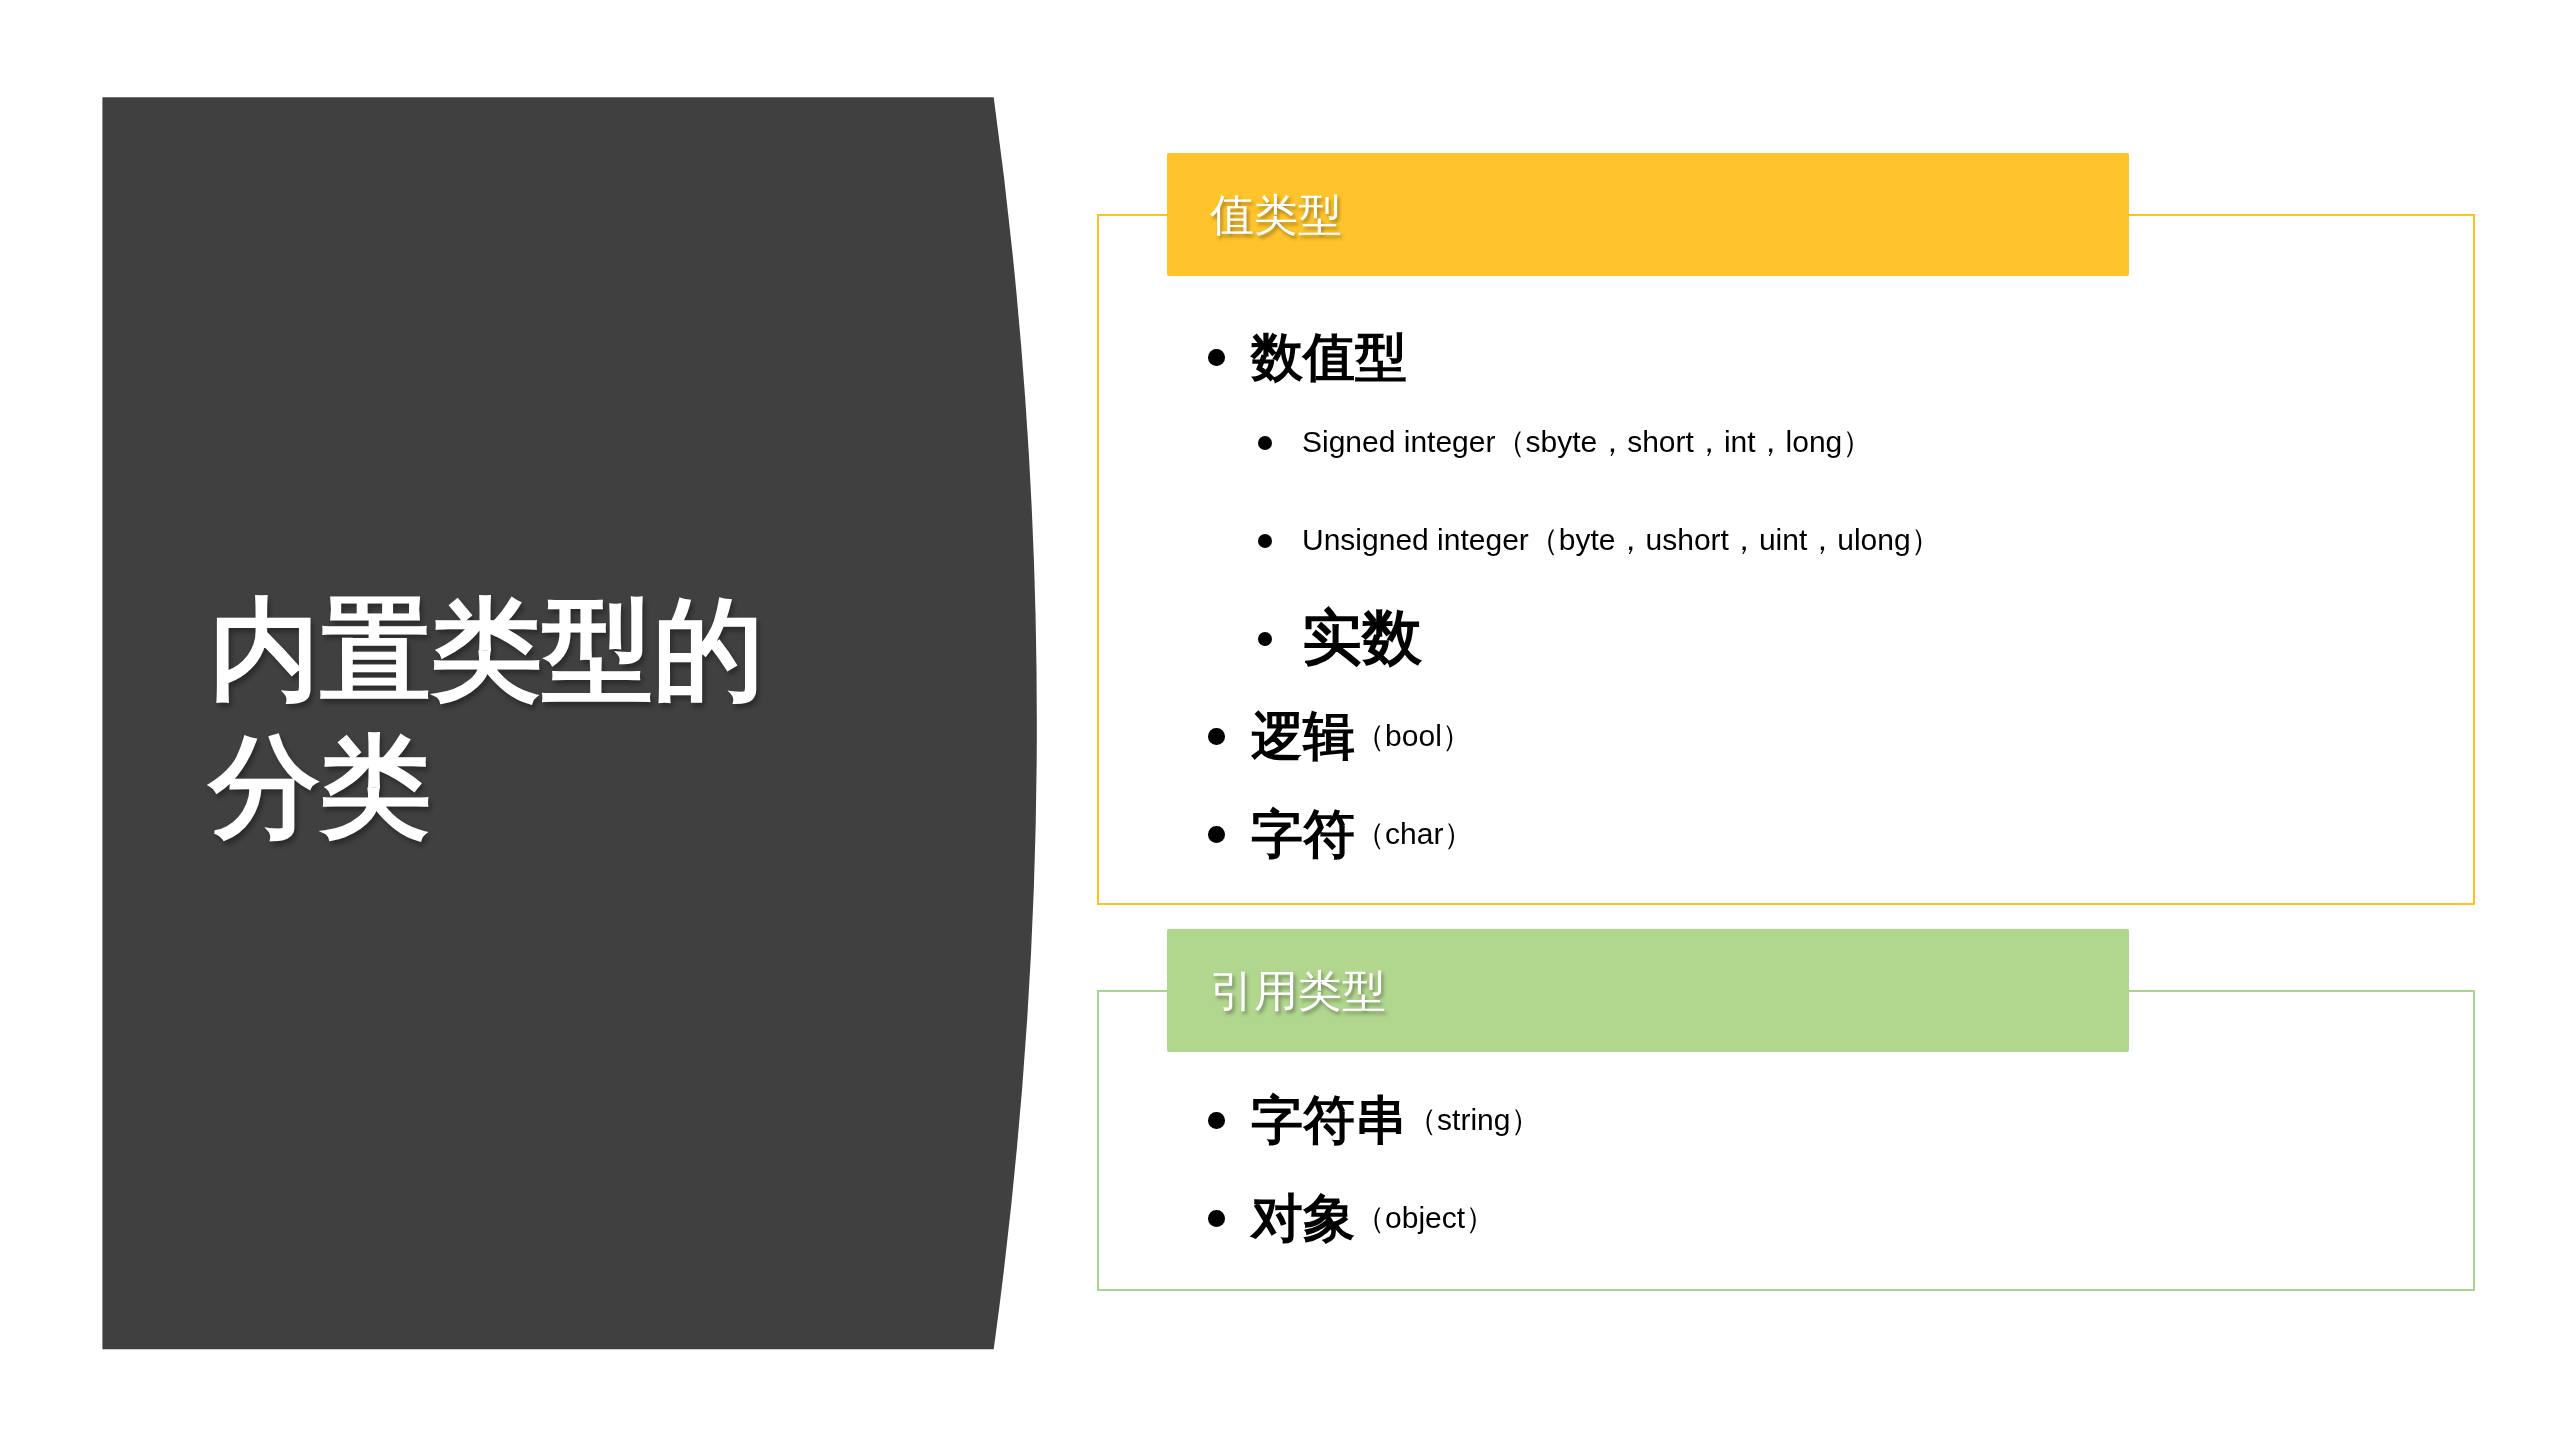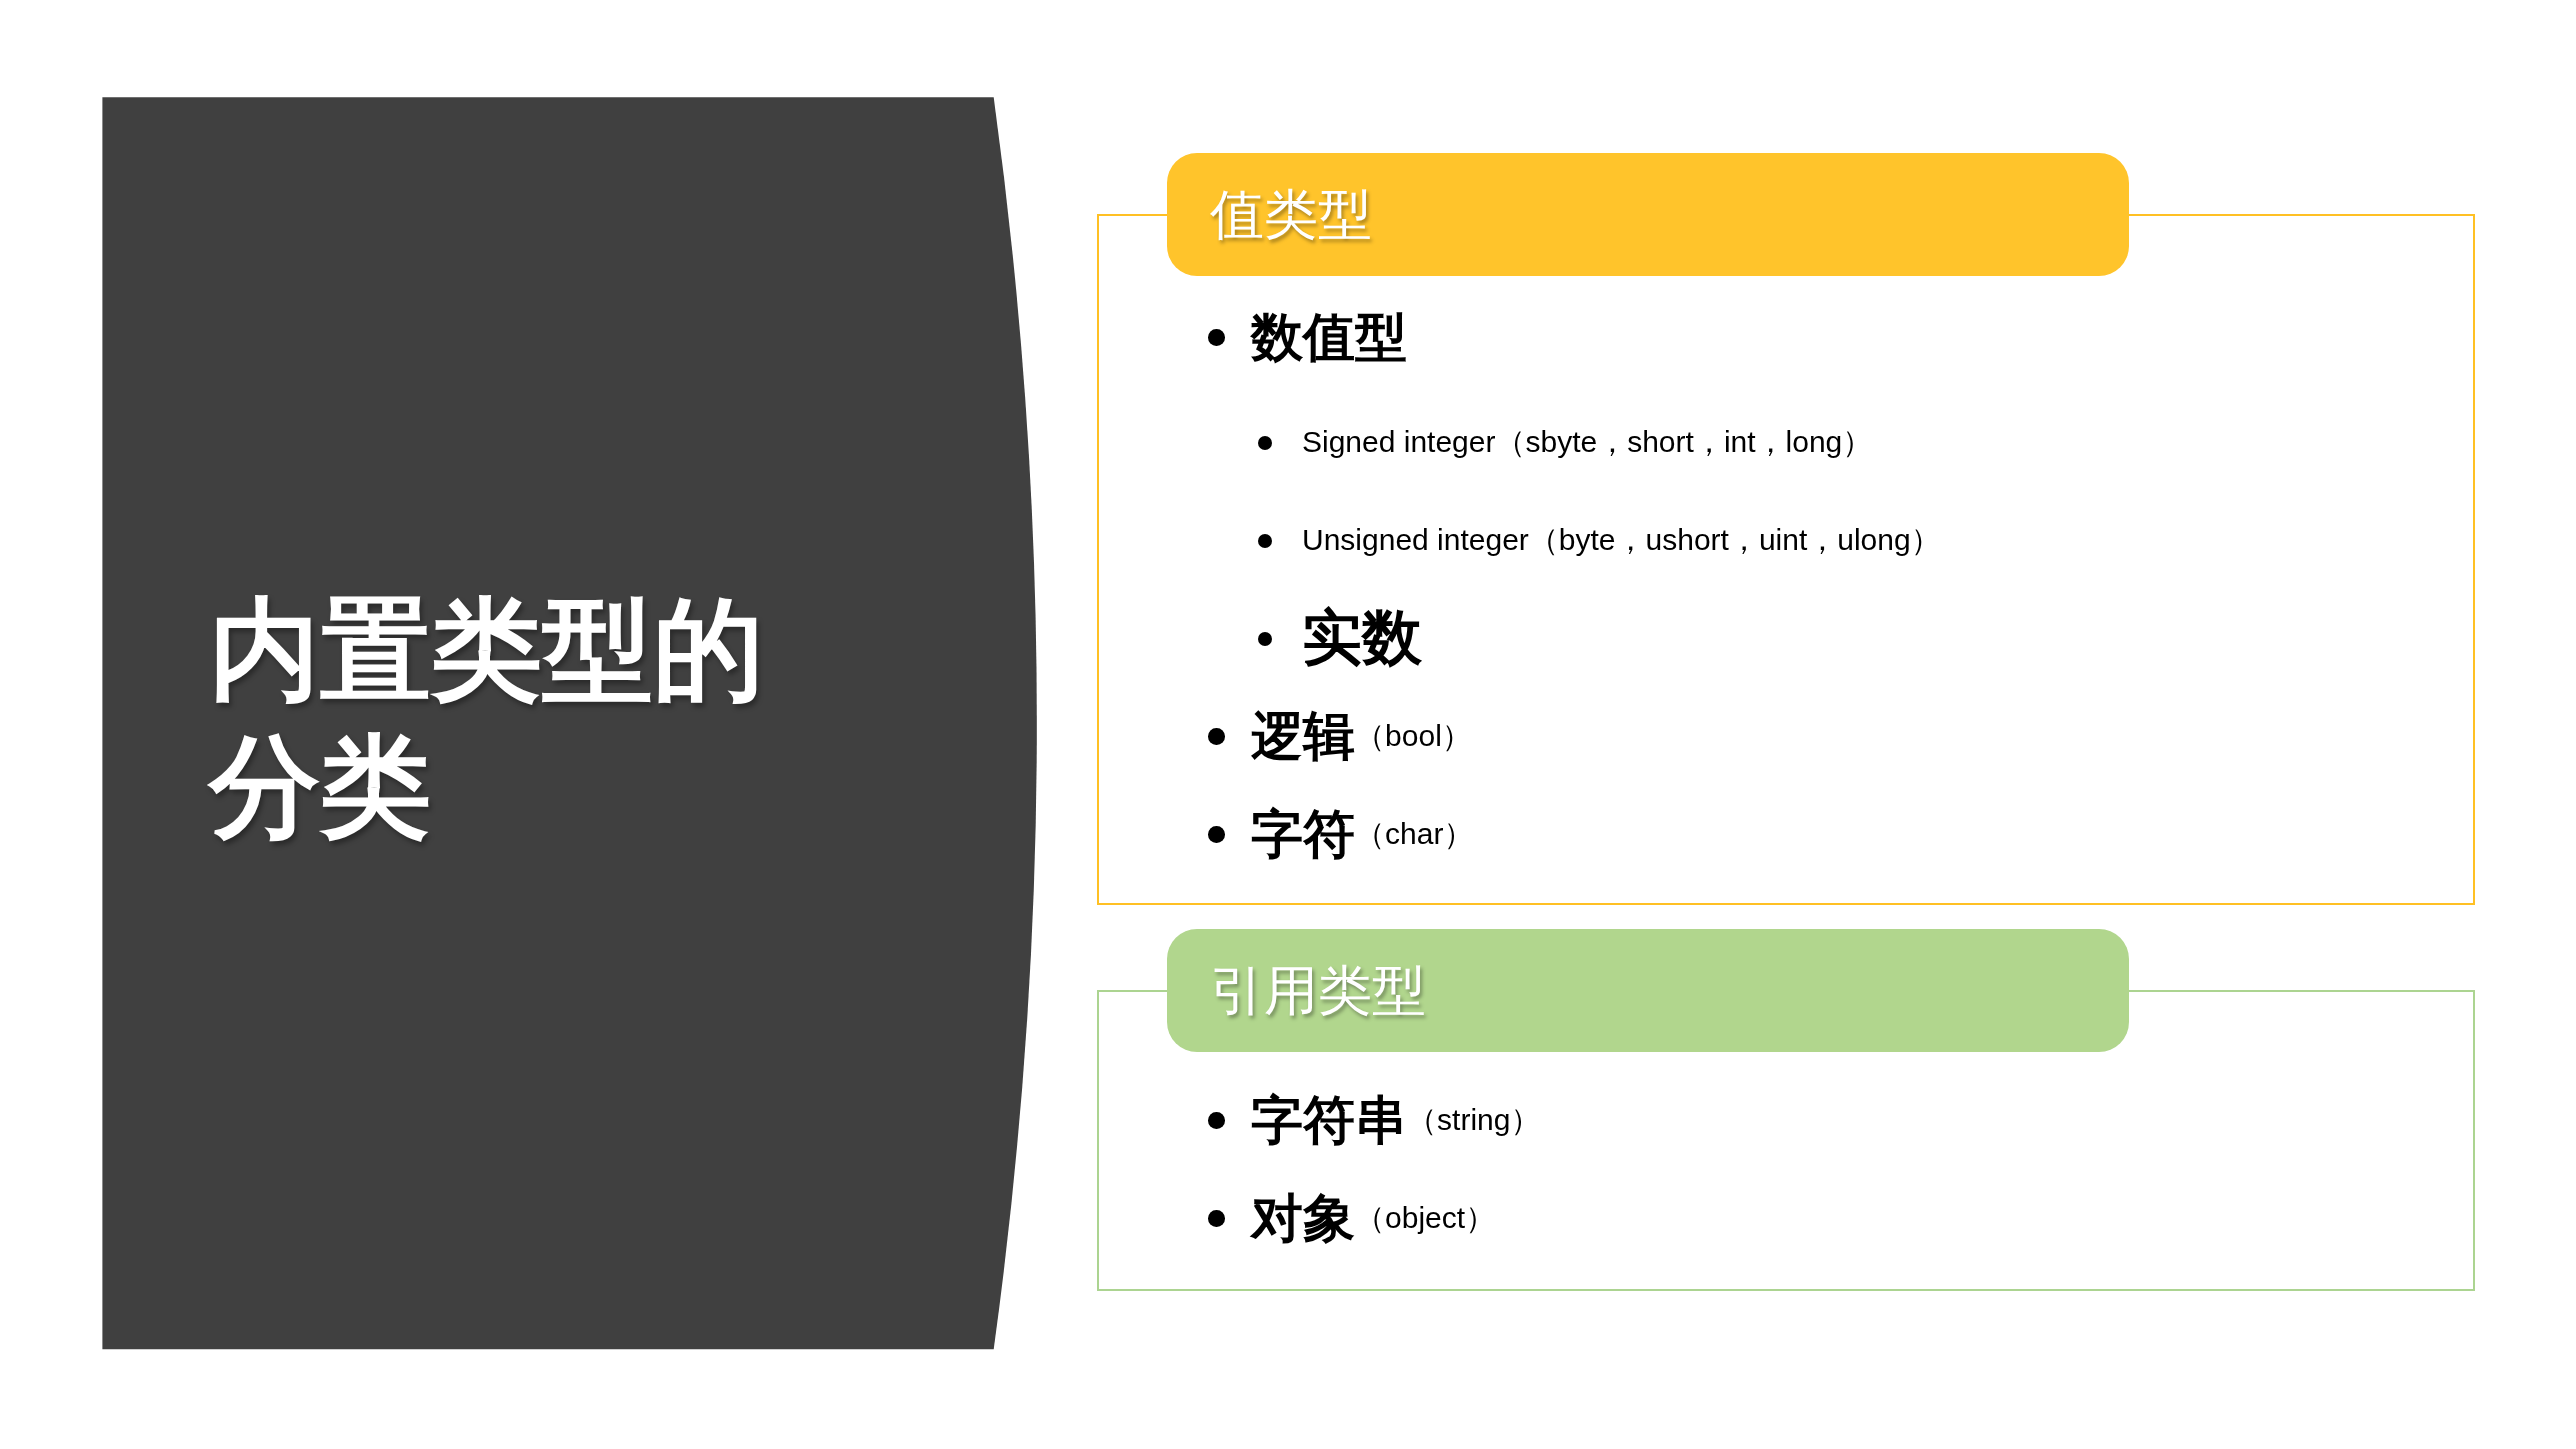--- a/index.html
+++ b/index.html
@@ -26,22 +26,22 @@
     text-shadow:2.6px 3.9px 5.2px rgba(0,0,0,0.35);
     font-weight:700;
   }
   
   .outline-box{position:absolute;left:1097px;width:1374px;background:#ffffff00;}
   .value-outline{top:214px;height:687px;border:2.6px solid var(--value-border);}
   .ref-outline{top:990px;height:297px;border:2.6px solid var(--ref-border);}
   
   .header-bar{
     position:absolute;left:1167px;width:962px;height:123px;
-    border-radius:30px;color:var(--title-text);
-    font-size:54px;line-height:123px;padding-left:43px;box-sizing:border-box;
+    border-radius:2px;color:var(--title-text);
+    font-size:44px;line-height:123px;padding-left:43px;box-sizing:border-box;
     text-shadow:1.9px 3.2px 3.9px rgba(0,0,0,0.35);
   }
   .value-header{top:153px;background:var(--value-fill);}
   .ref-header{top:929px;background:var(--ref-fill);}
   
   .item{
     position:absolute;height:71px;display:flex;align-items:center;
     color:var(--body-text);white-space:nowrap;
   }
   .item .dot{
@@ -61,21 +61,21 @@
 <svg id="panel-svg" viewBox="0 0 4000 2250" xmlns="http://www.w3.org/2000/svg">
   <path d="M 159 151 H 1543 Q 1677 1123 1543 2095 H 159 Z" fill="#404040"></path>
 </svg>
 
 <div class="slide-title">内置类型的分类</div>
 
 <div class="outline-box value-outline"></div>
 
 <div class="header-bar value-header">值类型</div>
 
-<div class="item l1" style="top:302px">
+<div class="item l1" style="top:322px">
   <span class="dot"></span>
   <span class="zh">数值型</span>
     <span class="rest"></span>
 </div>
 <div class="item l2" style="top:407px">
   <span class="dot"></span>
   <span class="zh"></span>
     <span class="rest">Signed integer（sbyte，short，int，long）</span>
 </div>
 <div class="item l2" style="top:505px">

